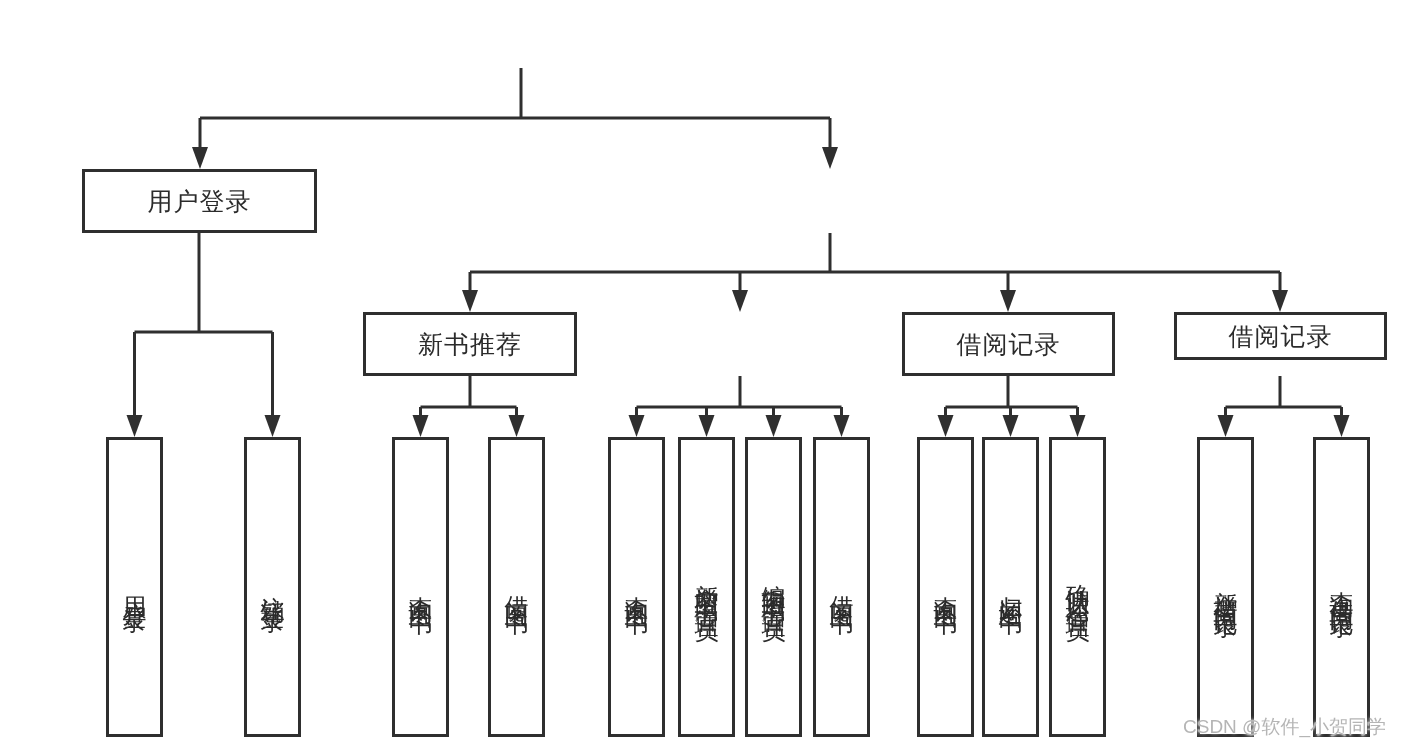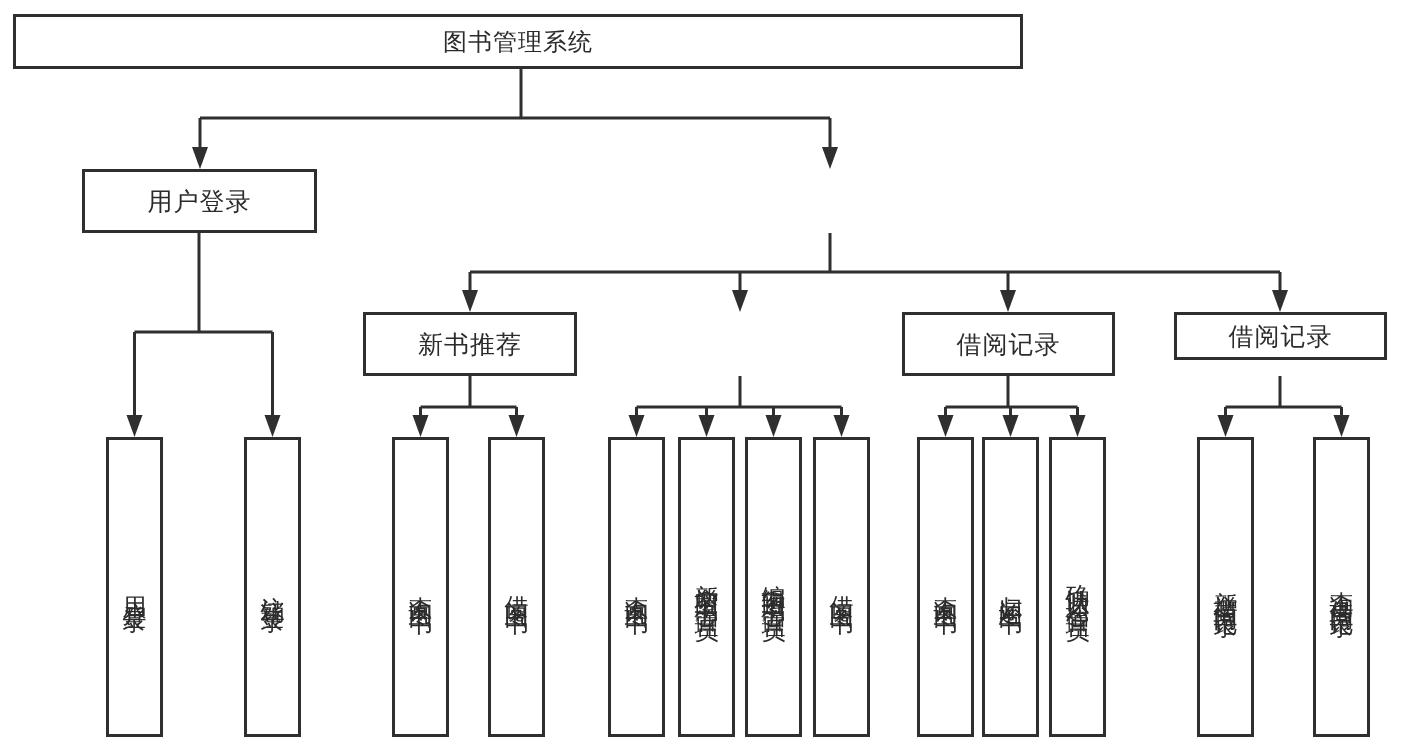--- a/index.html
+++ b/index.html
@@ -129,21 +129,20 @@
     <polygon class="head" points="1069.5,415 1085.5,415 1077.5,437"></polygon>
 
     <path class="wire" d="M1280,376 V407"></path>
     <path class="wire" d="M1225.5,407 H1341.5"></path>
     <path class="wire" d="M1225.5,407 V420"></path>
     <path class="wire" d="M1341.5,407 V420"></path>
     <polygon class="head" points="1217.5,415 1233.5,415 1225.5,437"></polygon>
     <polygon class="head" points="1333.5,415 1349.5,415 1341.5,437"></polygon>
   </svg>
 
-  <div class="node root-node h-node">图书管理系统</div>
 
   <div class="node h-node" style="left:82px; top:169px; width:235px; height:64px;">用户登录</div>
 
   <div class="node h-node" style="left:363px; top:312px; width:214px; height:64px;">新书推荐</div>
   <div class="node h-node" style="left:902px; top:312px; width:213px; height:64px;">借阅记录</div>
   <div class="node h-node" style="left:1174px; top:312px; width:213px; height:48px;">借阅记录</div>
 
   <div class="node leaf" style="left:106px;">用户登录</div>
   <div class="node leaf" style="left:244px;">注销登录</div>
 
@@ -155,14 +154,15 @@
   <div class="node leaf" style="left:745px;">编辑图书（管理员）</div>
   <div class="node leaf" style="left:813px;">借阅图书</div>
 
   <div class="node leaf" style="left:917px;">查询图书</div>
   <div class="node leaf" style="left:982px;">归还图书</div>
   <div class="node leaf" style="left:1049px;">确认归还（管理员）</div>
 
   <div class="node leaf" style="left:1197px;">新增借阅记录</div>
   <div class="node leaf" style="left:1313px;">查询借阅记录</div>
 
+  <div class="watermark">CSDN @软件_小贺同学</div>
 
 </div>
 
 </body></html>

